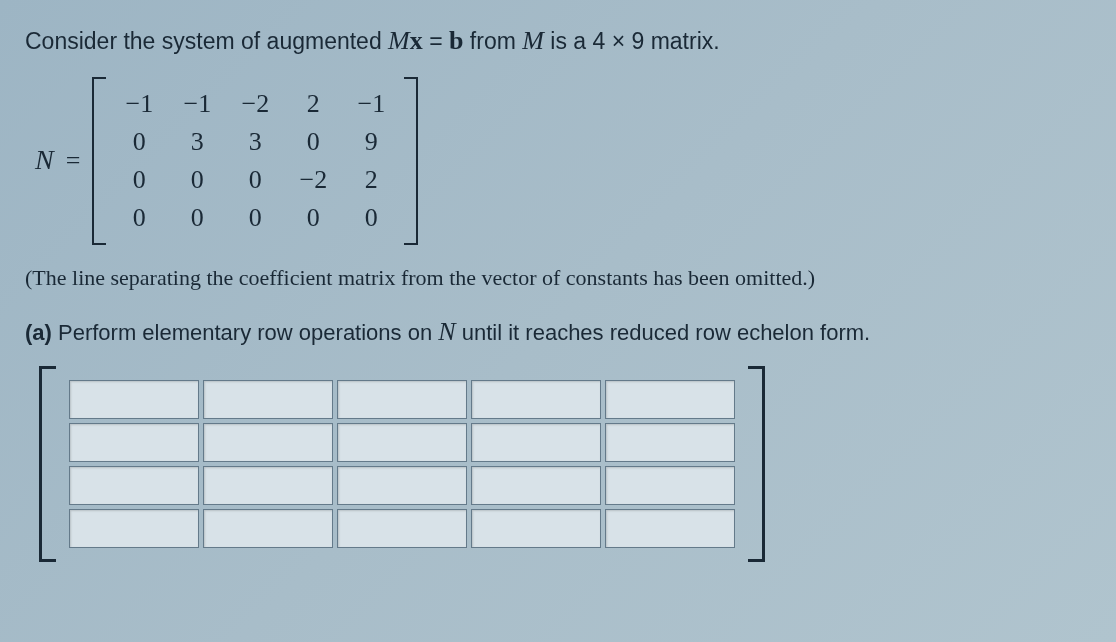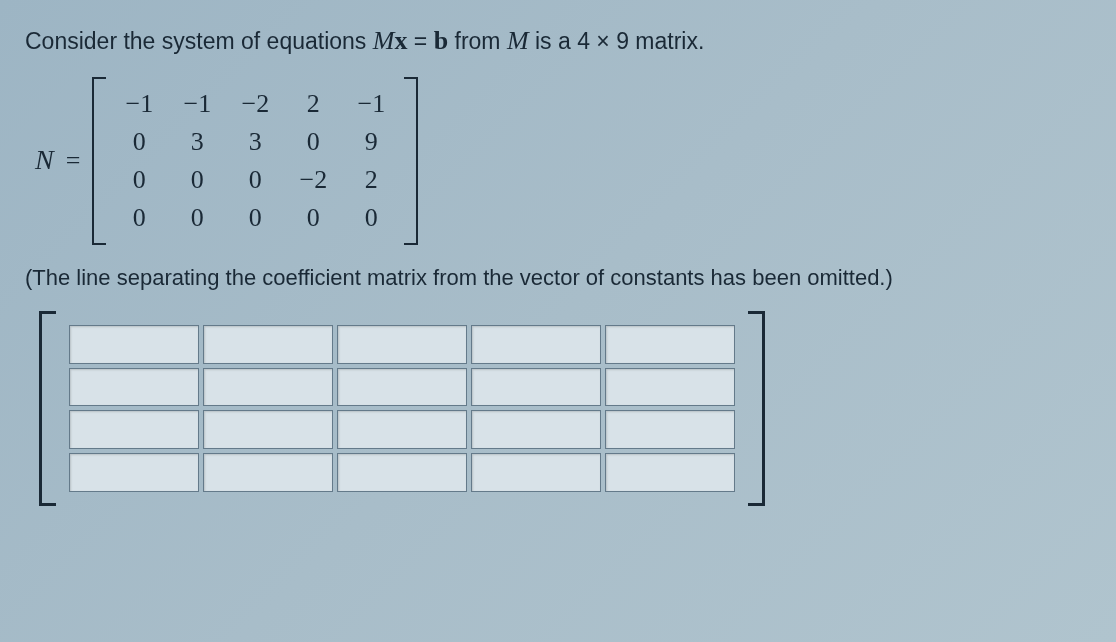--- a/index.html
+++ b/index.html
@@ -78,20 +78,21 @@
     .matrix-cell {
       width: 58px;
       text-align: center;
       font-family: 'Times New Roman', serif;
       font-size: 26px;
       line-height: 38px;
     }
     .note {
       font-size: 22px;
       margin-bottom: 16px;
+      font-family: Liberation Serif, serif;
     }
     .part-label {
       font-size: 22px;
       margin-bottom: 14px;
     }
     .bold-part {
       font-weight: bold;
     }
     .input-matrix-wrapper {
       display: flex;
@@ -147,21 +148,21 @@
       font-size: 18px;
       text-align: center;
       font-family: Arial, sans-serif;
     }
   </style>
 </head>
 <body>
 
 <div class="content">
   <div class="problem-text">
-    <span>Consider the system of equations </span><span class="math-italic">M</span><span class="math-bold">x</span><span> = </span><span class="math-bold">b</span><span> from </span><span class="math-italic">M</span><span> is a 4 × 9 matrix.</span>
+    <span>Consider the system of augmented </span><span class="math-italic">M</span><span class="math-bold">x</span><span> = </span><span class="math-bold">b</span><span> from </span><span class="math-italic">M</span><span> is a 4 × 9 matrix.</span>
   </div>
 
 
   <div class="matrix-container">
     <span class="matrix-label">N</span>
     <span class="equals">=</span>
     <div class="matrix">
       <div class="matrix-row">
         <span class="matrix-cell">−1</span>
         <span class="matrix-cell">−1</span>
@@ -188,20 +189,23 @@
         <span class="matrix-cell">0</span>
         <span class="matrix-cell">0</span>
         <span class="matrix-cell">0</span>
         <span class="matrix-cell">0</span>
       </div>
     </div>
   </div>
 
   <div class="note">(The line separating the coefficient matrix from the vector of constants has been omitted.)</div>
 
+  <div class="part-label">
+    <span class="bold-part">(a)</span><span> Perform elementary row operations on </span><span class="math-italic">N</span><span> until it reaches reduced row echelon form.</span>
+  </div>
 
   <div class="input-matrix-wrapper">
     <div class="bracket-left"></div>
     <table class="input-table">
       <tbody>
           <tr>
         <td class="input-cell"><input type="text" style=""></td>
         <td class="input-cell"><input type="text" style=""></td>
         <td class="input-cell"><input type="text" style=""></td>
         <td class="input-cell"><input type="text" style=""></td>

